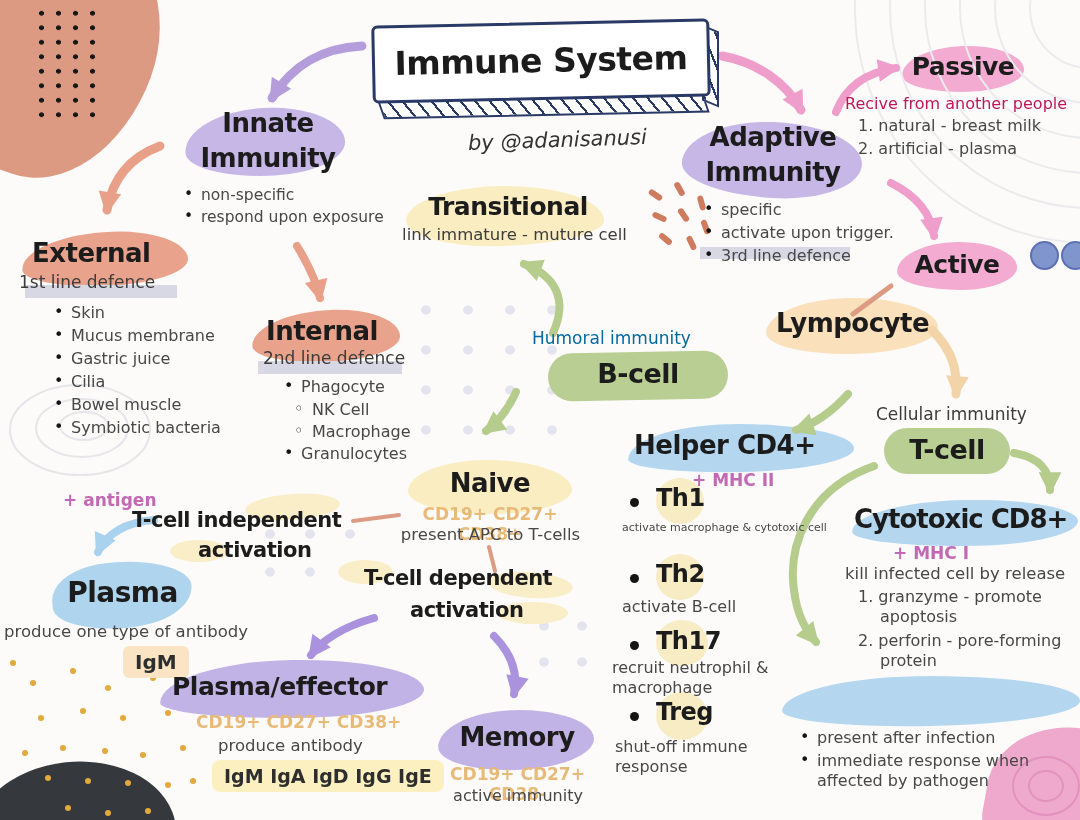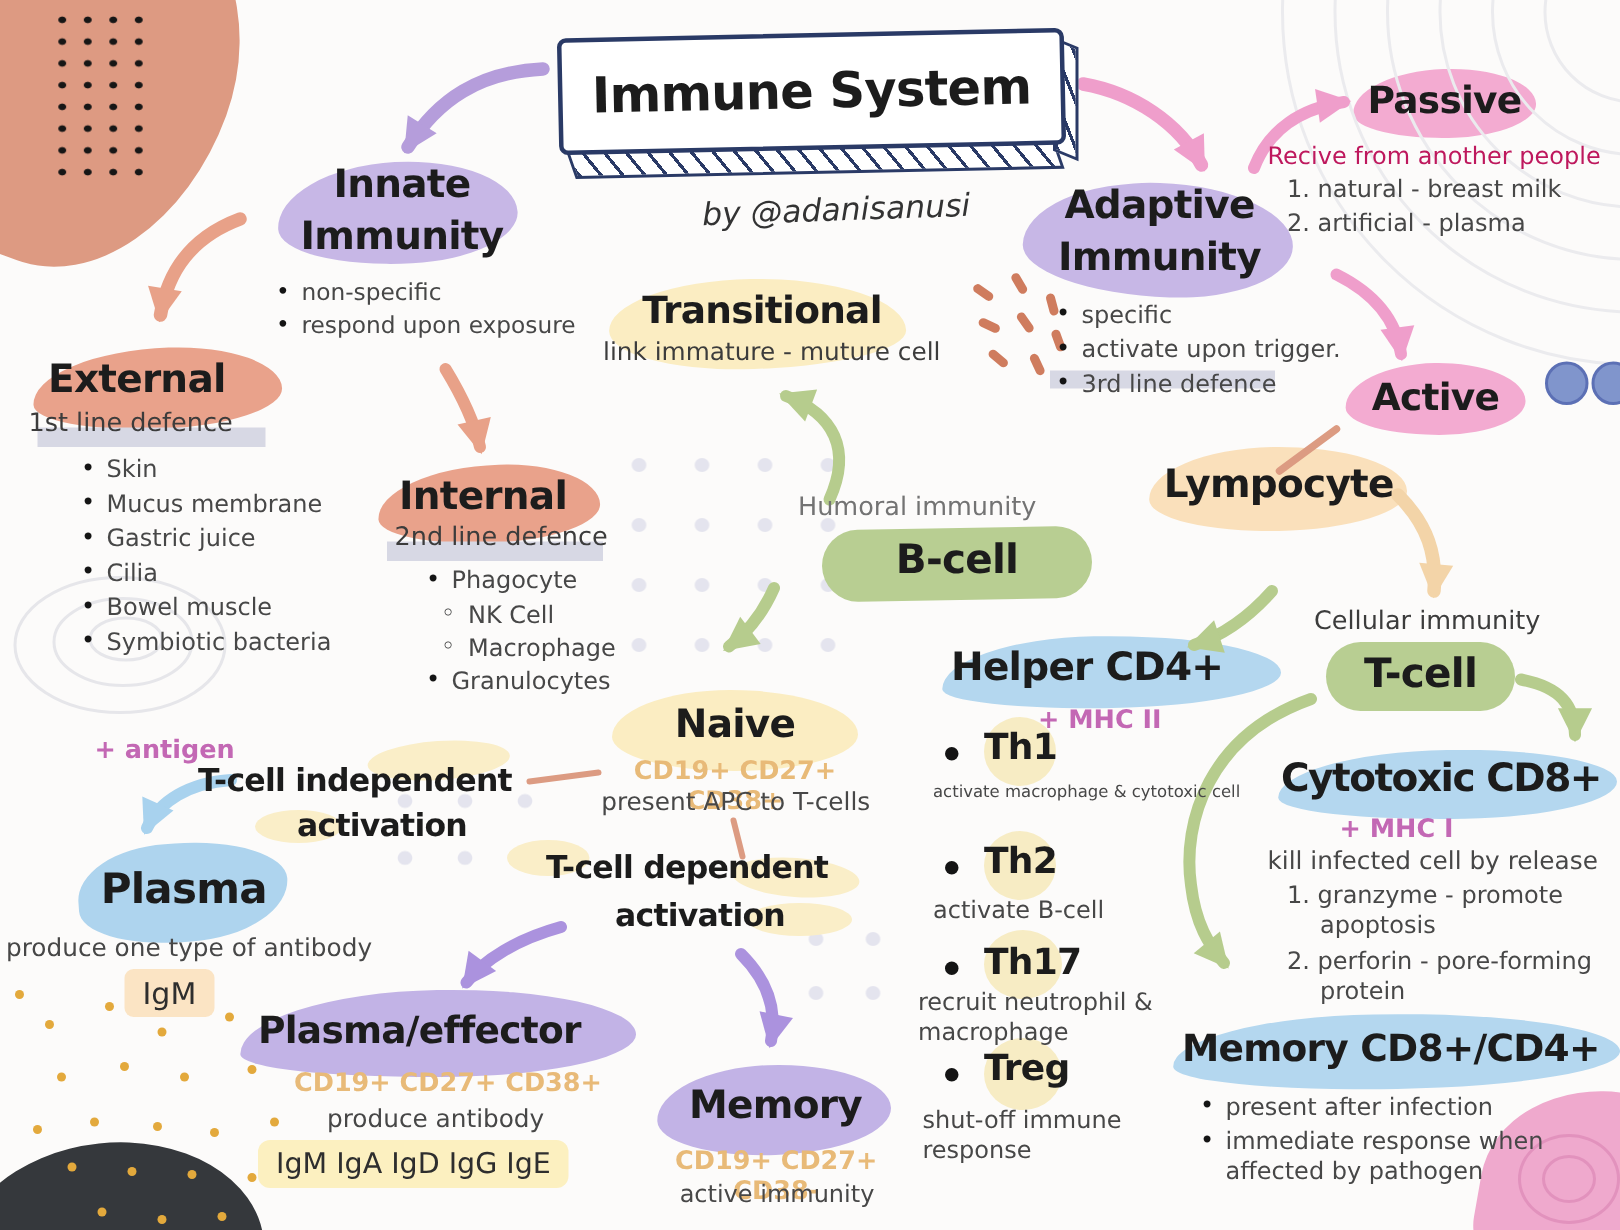--- a/index.html
+++ b/index.html
@@ -17,21 +17,21 @@
   ul{margin:0;padding:0;list-style:none;}
   .blist li{position:relative;padding-left:19px;margin-bottom:3px;}
   .blist li::before{content:"•";position:absolute;left:2px;top:-1px;color:#141414;}
   .hlist li{position:relative;padding-left:22px;margin-bottom:2px;}
   .hlist li::before{content:"◦";position:absolute;left:4px;top:-1px;color:#333;}
   .plain li{margin-bottom:3px;}
   .hang li{padding-left:22px;text-indent:-22px;margin-bottom:4px;}
   .pill{position:absolute;z-index:1;}
   .dash{position:absolute;z-index:1;width:15px;height:6px;border-radius:4px;background:#cf7c5e;}
   .dotpat{position:absolute;z-index:0;}
-  .tag{position:absolute;z-index:3;font-weight:normal;color:#2e2e2e;}
+  .tag{position:absolute;z-index:3;font-weight:bold;color:#2e2e2e;margin-left:40px;}
   .bullet-dot{position:absolute;z-index:3;width:9px;height:9px;border-radius:50%;background:#141414;}
   .ycirc{position:absolute;z-index:1;background:#f7ecc4;border-radius:50%;}
   .stripe{position:absolute;z-index:2;background-color:#fff;border:2.5px solid #2a3a66;
           background-image:repeating-linear-gradient(65deg,#2a3a66 0 2.5px,transparent 2.5px 13px);}
 </style>
 </head>
 <body>
 
 <div class="canvas">
 
@@ -207,21 +207,21 @@
     <ul class="hlist" style="margin-left:8px;">
       <li>NK Cell</li>
       <li>Macrophage</li>
     </ul>
     <li>Granulocytes</li>
   </ul>
 
   <div class="t h" style="left:408px;top:192px;width:200px;font-size:25px;text-align:center;">Transitional</div>
   <div class="t sm" style="left:392px;top:225px;width:245px;font-size:16.5px;text-align:center;color:#3c3c3c;">link immature - muture cell</div>
 
-  <div class="t sm" style="left:532px;top:328px;font-size:17px;color:#737373;">Humoral immunity</div>
+  <div class="t sm" style="left:532px;top:328px;font-size:17px;color:#0369a1;">Humoral immunity</div>
   <div class="t h" style="left:548px;top:358px;width:180px;font-size:27px;text-align:center;">B-cell</div>
 
   <div class="t h" style="left:668px;top:120px;width:210px;font-size:26px;text-align:center;line-height:1.35;">Adaptive Immunity</div>
   <ul class="t blist sm" style="left:702px;top:200px;font-size:16px;">
     <li>specific</li>
     <li>activate upon trigger.</li>
     <li>3rd line defence</li>
   </ul>
 
   <div class="t h" style="left:905px;top:52px;width:116px;font-size:25px;text-align:center;">Passive</div>
@@ -260,21 +260,20 @@
   <div class="t sm" style="left:615px;top:737px;width:175px;font-size:16px;">shut-off immune response</div>
 
   <div class="t h" style="left:854px;top:504px;font-size:26px;letter-spacing:-1px;">Cytotoxic CD8+</div>
   <div class="t mhc" style="left:893px;top:543px;font-size:17px;">+ MHC I</div>
   <div class="t sm" style="left:845px;top:564px;width:235px;font-size:16.5px;">kill infected cell by release</div>
   <ul class="t plain hang sm" style="left:858px;top:587px;width:215px;font-size:16px;">
     <li>1. granzyme - promote apoptosis</li>
     <li>2. perforin - pore-forming protein</li>
   </ul>
 
-  <div class="t h" style="left:788px;top:684px;font-size:25px;letter-spacing:-0.5px;">Memory CD8+/CD4+</div>
   <ul class="t blist sm" style="left:798px;top:728px;width:265px;font-size:16px;">
     <li>present after infection</li>
     <li>immediate response when affected by pathogen</li>
   </ul>
 
   <div class="t h" style="left:408px;top:468px;width:164px;font-size:26px;text-align:center;">Naive</div>
   <div class="t gold" style="left:400px;top:504px;width:180px;font-size:17px;text-align:center;">CD19+ CD27+ CD38+</div>
   <div class="t sm" style="left:393px;top:525px;width:195px;font-size:16.5px;text-align:center;">present APC to T-cells</div>
 
   <div class="t mhc" style="left:63px;top:490px;font-size:17px;">+ antigen</div>

